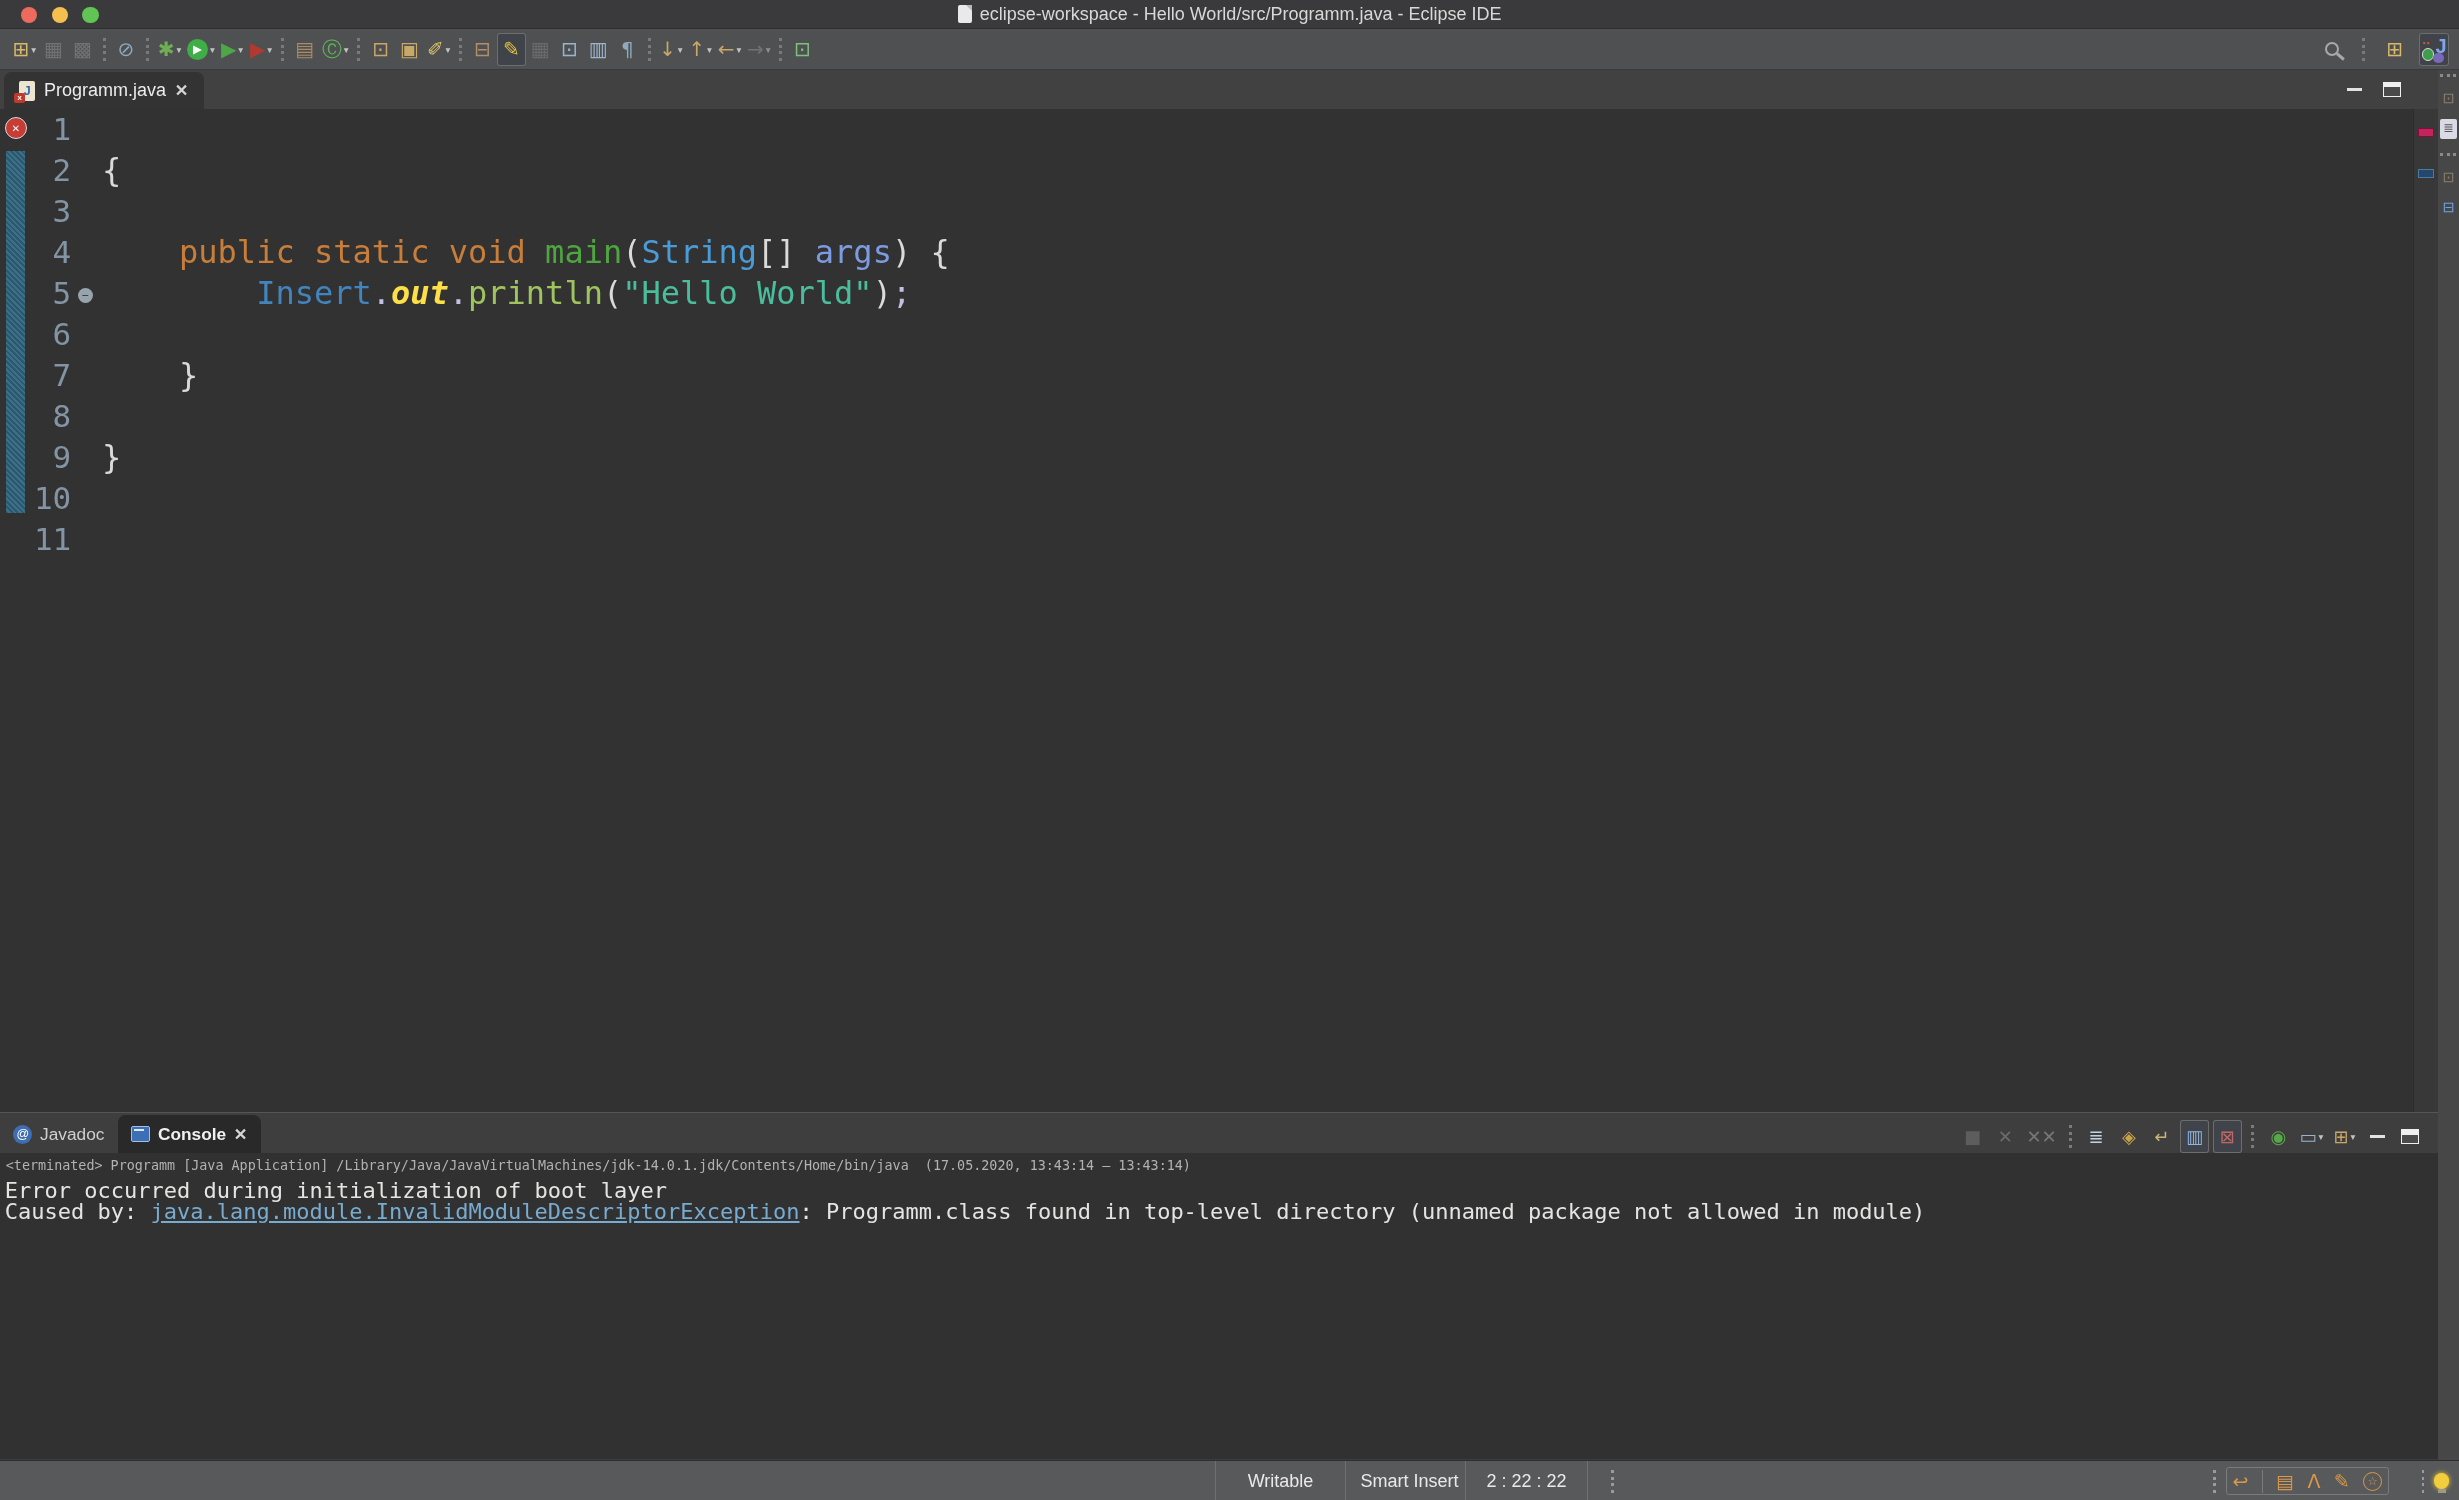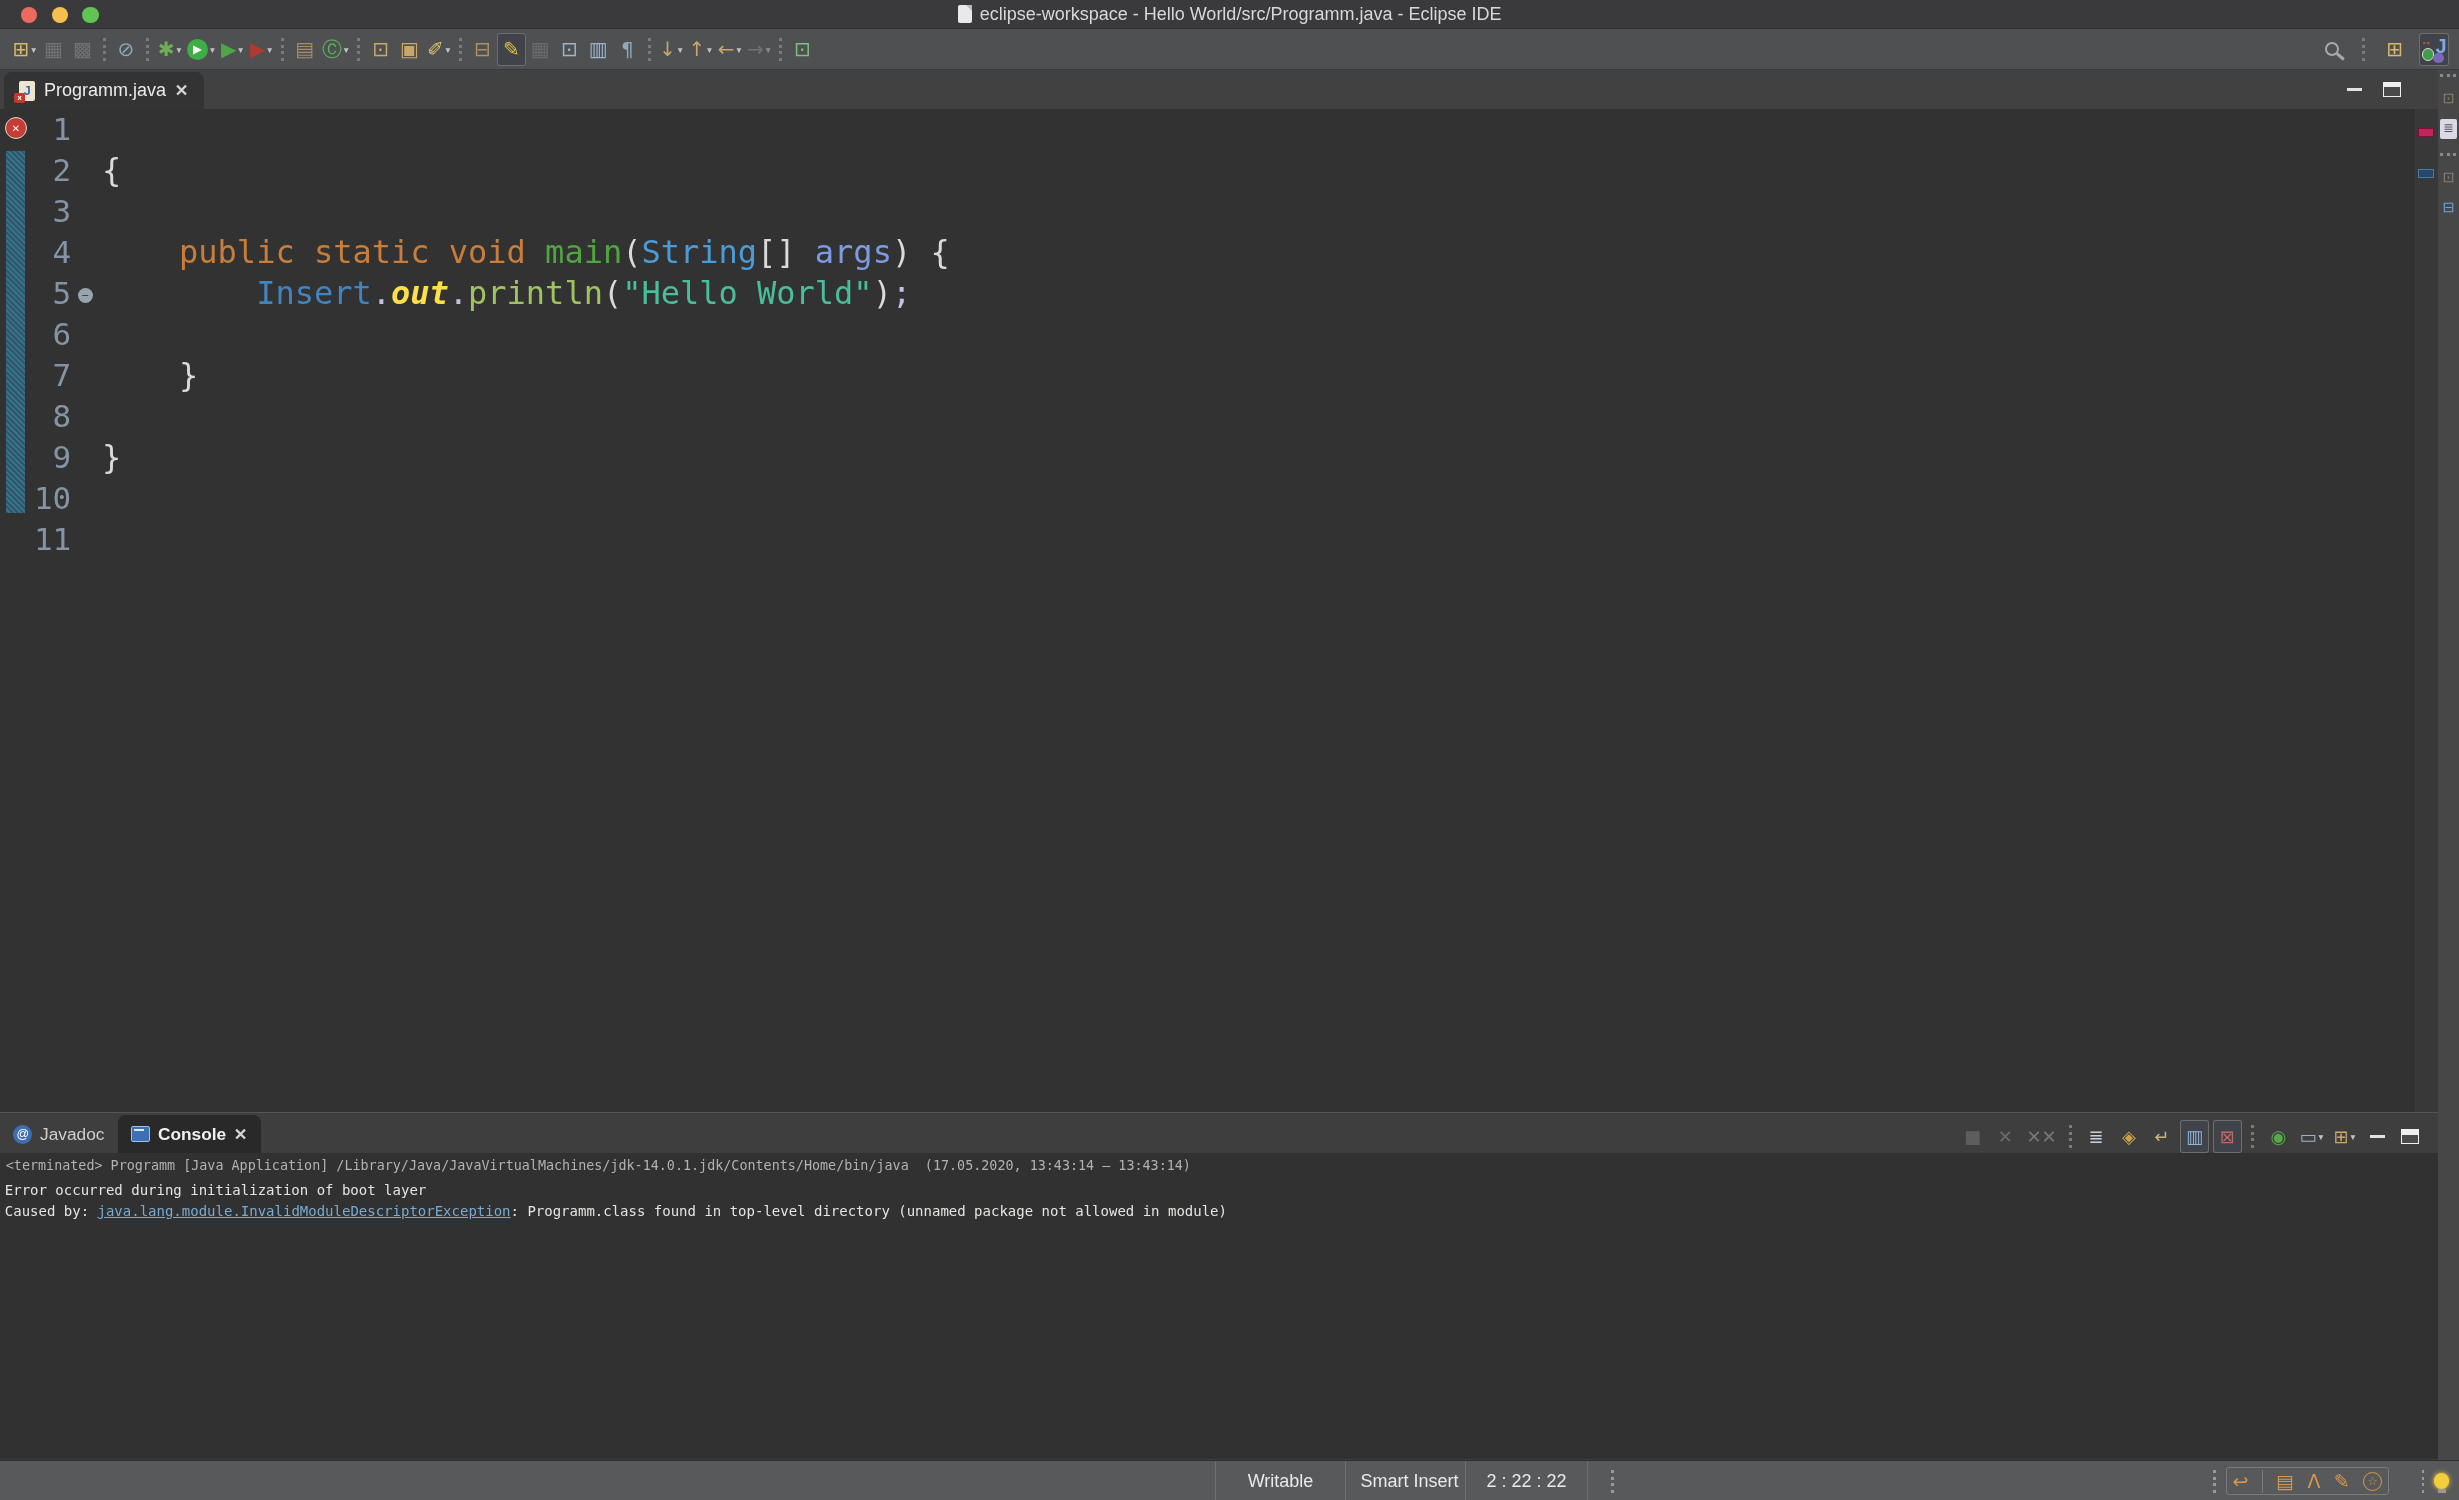--- a/index.html
+++ b/index.html
@@ -102,21 +102,21 @@
   .at-ic { width:19px; height:19px; border-radius:50%; background:#3e6eb0; color:#fff; font-size:12.5px;
            display:flex; align-items:center; justify-content:center; }
   .mon-ic { width:19px; height:15.4px; background:#3d6fb5; border:1.9px solid #9fc0e8; border-radius:1.9px;
             position:relative; }
   .mon-ic:after { content:""; position:absolute; left:1.9px; top:1.9px; width:9.6px; height:1.9px; background:#dce8f5; }
   .ctoolbar { margin-left:auto; display:flex; align-items:center; padding-right:13.4px; gap:3.8px; }
   .ctoolbar .tbtn .g { font-size:18px; }
   .chead { height:25px; line-height:25px; padding-left:5.8px; color:#b2b2b2; font-size:13.4px;
            font-family:"DejaVu Sans Mono", monospace; background:#313131; white-space:pre; }
   .cbody { flex:1; padding:1.9px 0 0 4.8px; font-family:"DejaVu Sans Mono", monospace;
-           font-size:14px; color:#e4e4e2; background:#313131; }
+           font-size:22px; color:#e4e4e2; background:#313131; }
   .cbody .cline { height:21px; line-height:21px; white-space:pre; }
   .cbody a { color:#78abd0; text-decoration:underline; }
 
   
   .trim { width:21px; background:#474747; display:flex; flex-direction:column; align-items:center;
           padding-top:3.8px; gap:13.4px; }
   .hdots { width:17.3px; height:2.9px;
            background-image:repeating-linear-gradient(90deg,#8a8a8a 0 2.9px, transparent 2.9px 6.7px); }
   .trim .ti { font-size:14.4px; }
   .outline-ic { width:16.3px; height:20px; background:#dadae6; border-radius:1.9px; color:#555;

